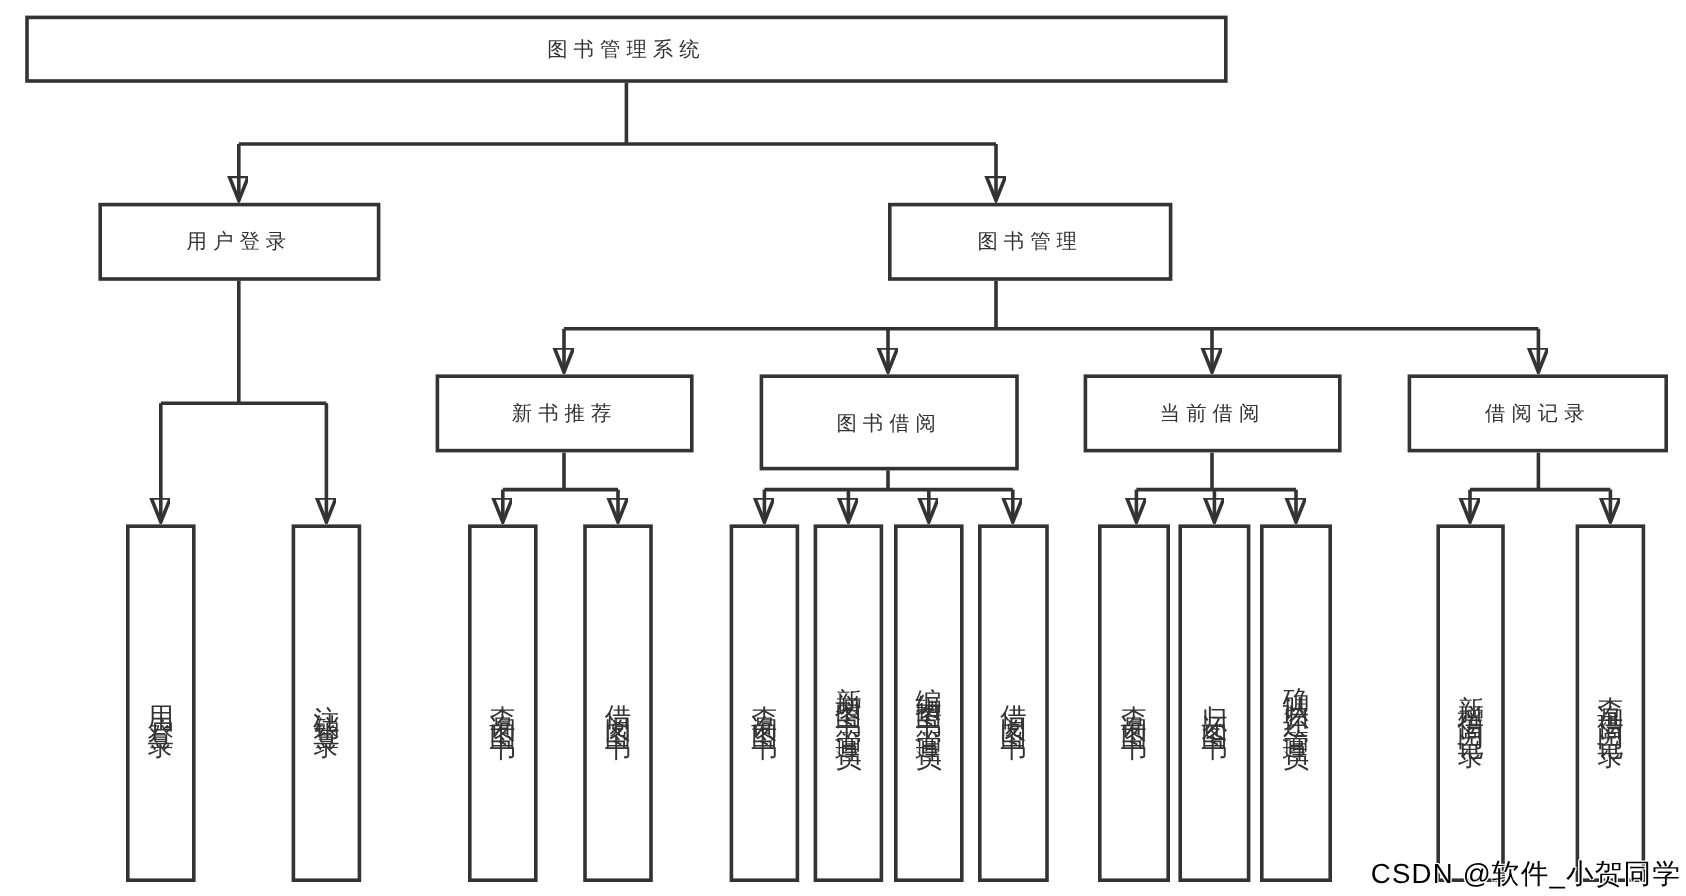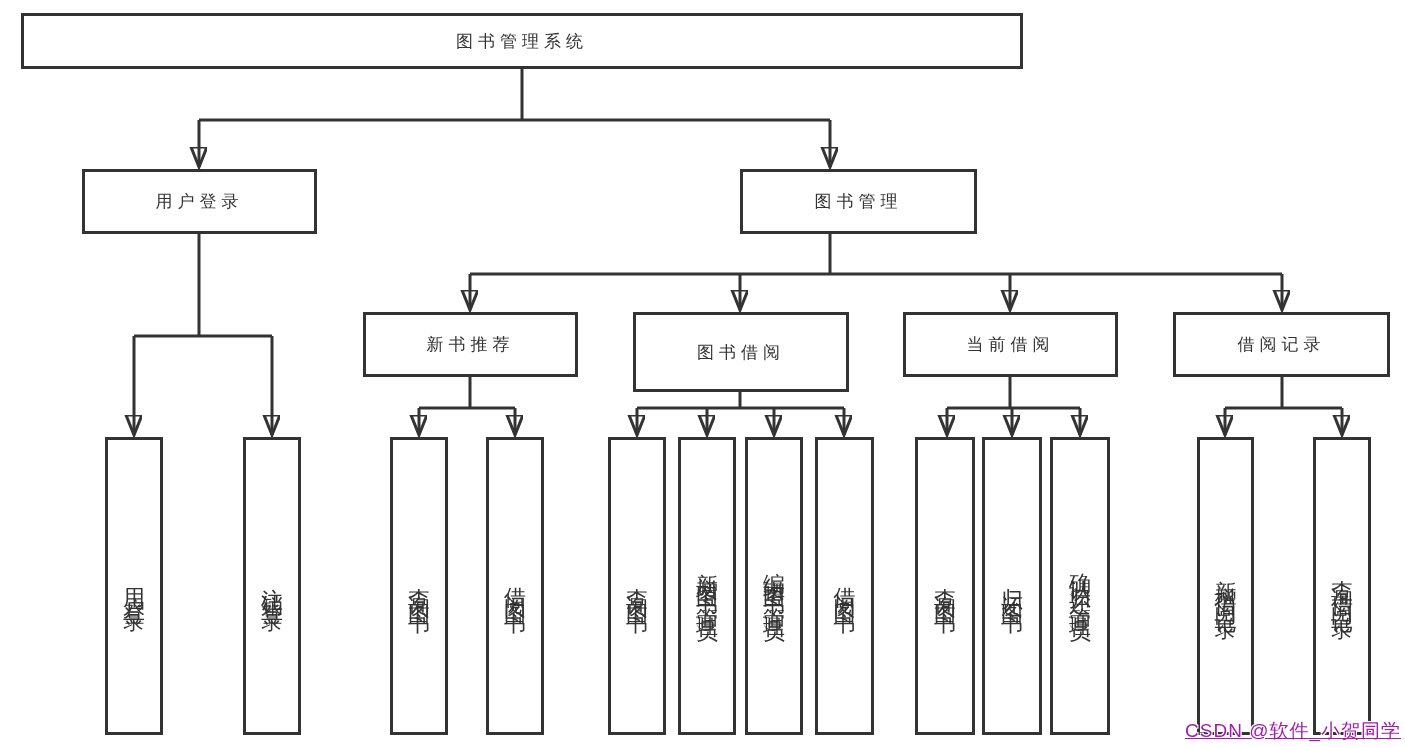--- a/index.html
+++ b/index.html
@@ -46,25 +46,24 @@
     letter-spacing: 8px;
     white-space: normal;
   }
   .leaf.long {
     letter-spacing: 7px;
   }
   .watermark {
     position: absolute;
     right: 4px;
     bottom: 3px;
-    font-size: 19px;
+    font-size: 23px;
     letter-spacing: 1px;
-    color: #a21caf;
+    color: #000000;
     text-shadow: 1px 1px 0 #ffffff, -1px -1px 0 #ffffff, 1px -1px 0 #ffffff, -1px 1px 0 #ffffff;
-    text-decoration: underline;
   }
 </style>
 </head>
 <body>
 
 <svg id="connector-svg" width="1405" height="747" viewBox="0 0 1405 747">
   <defs>
     <marker id="arrow" markerUnits="userSpaceOnUse" markerWidth="22" markerHeight="18" refX="20" refY="8" orient="auto">
       <path d="M0,0 L20,8 L0,16 Z" fill="#333333" stroke="none"></path>
     </marker>

